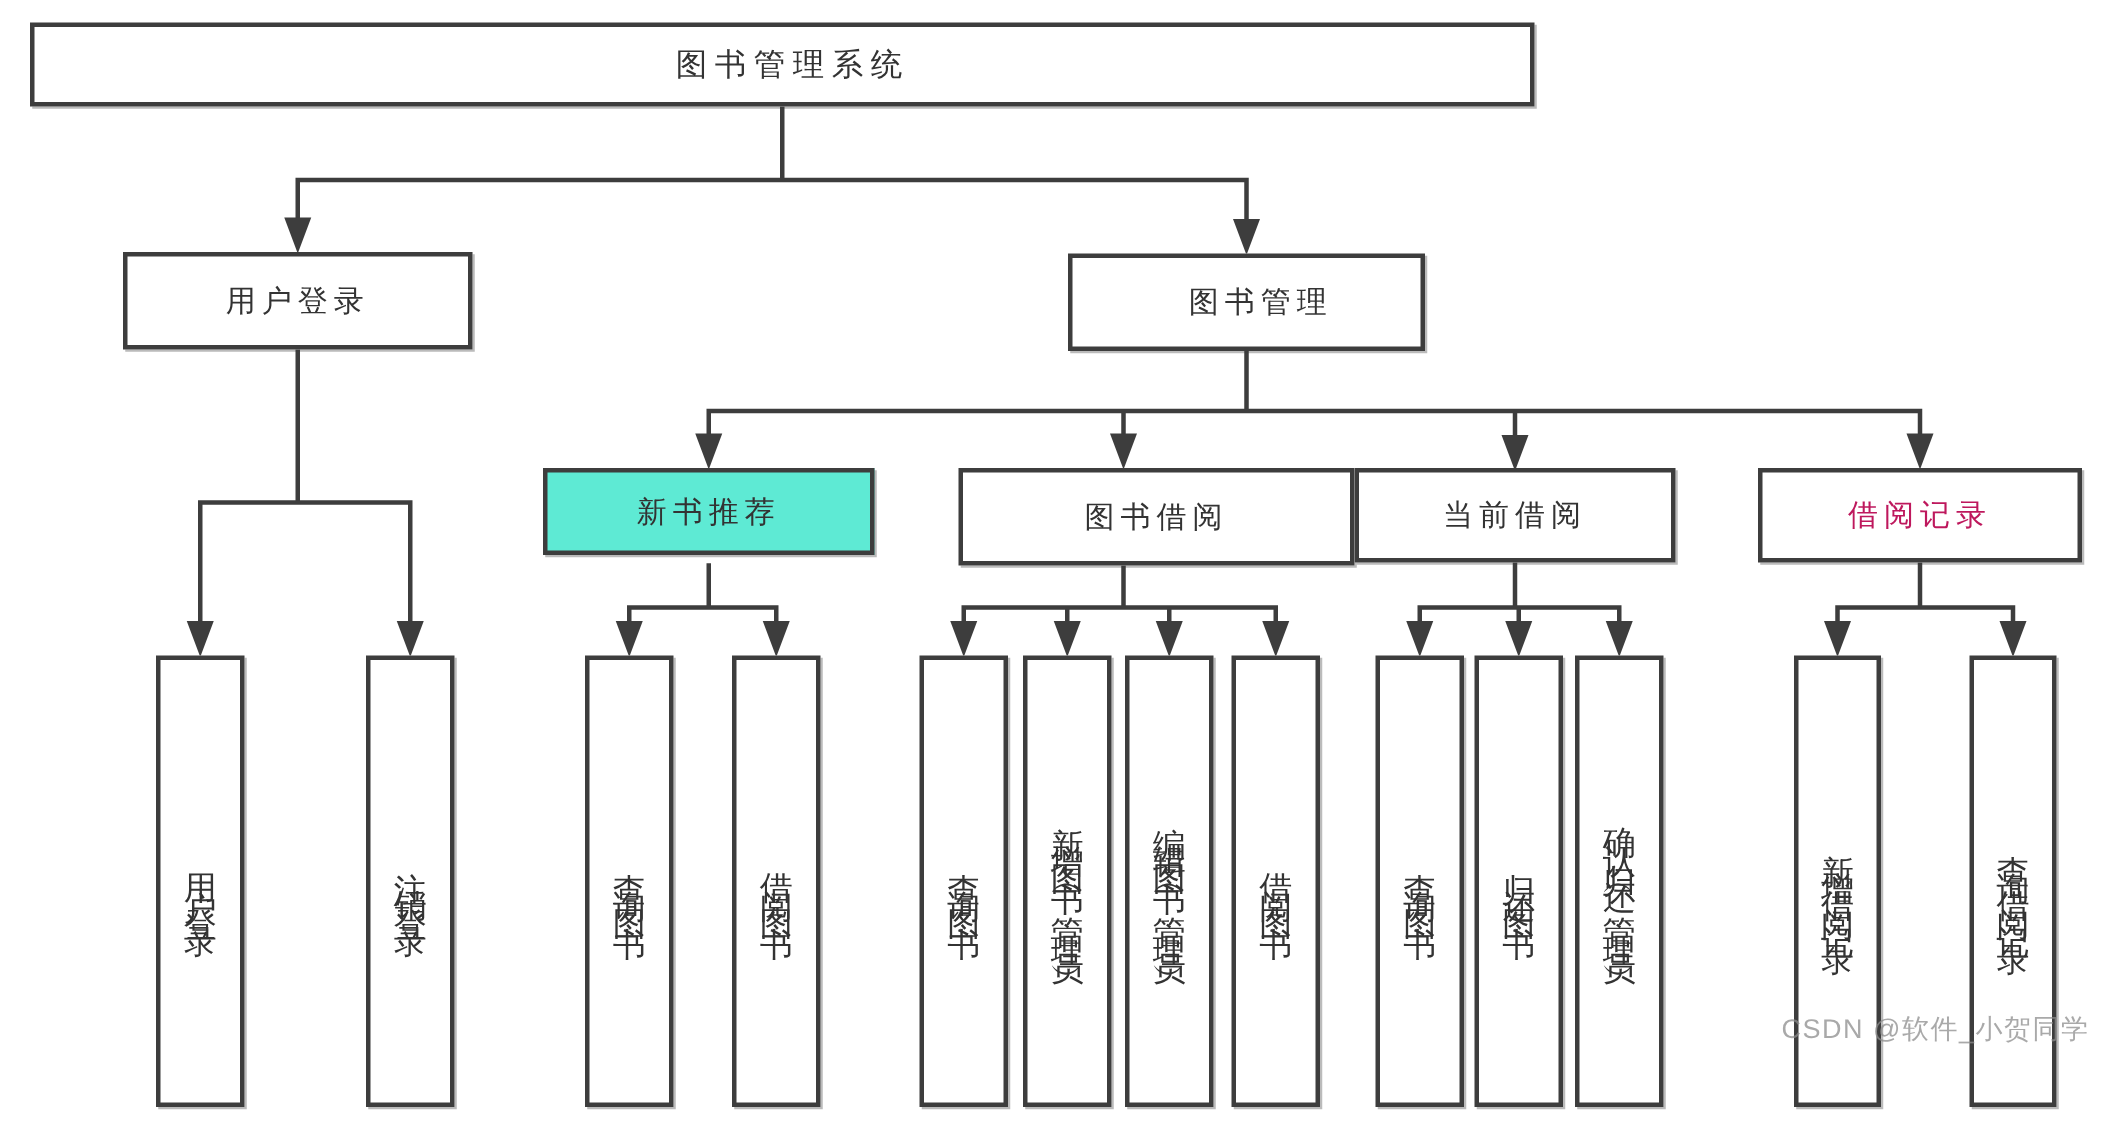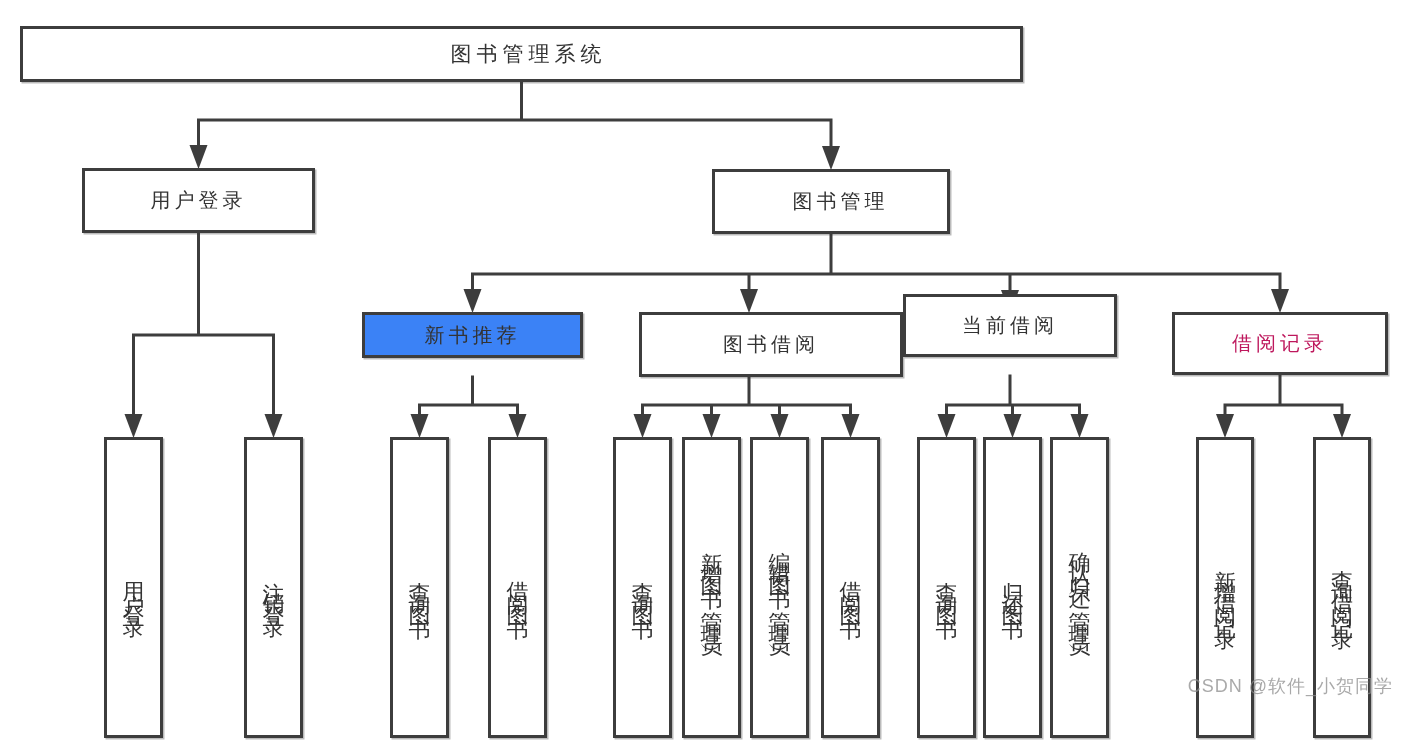--- a/index.html
+++ b/index.html
@@ -85,36 +85,36 @@
       <polygon points="779.5,438 770.5,414 788.5,414" fill="#3d3d3d"></polygon>
       <polygon points="850.5,438 841.5,414 859.5,414" fill="#3d3d3d"></polygon>
       <path d="M 1010 376 L 1010 405 M 946.5 405 L 1079.5 405 M 946.5 405 L 946.5 417 M 1012.5 405 L 1012.5 417 M 1079.5 405 L 1079.5 417" fill="none" stroke="#3d3d3d" stroke-width="3" stroke-linecap="square"></path>
       <polygon points="946.5,438 937.5,414 955.5,414" fill="#3d3d3d"></polygon>
       <polygon points="1012.5,438 1003.5,414 1021.5,414" fill="#3d3d3d"></polygon>
       <polygon points="1079.5,438 1070.5,414 1088.5,414" fill="#3d3d3d"></polygon>
       <path d="M 1280 375 L 1280 405 M 1225 405 L 1342 405 M 1225 405 L 1225 417 M 1342 405 L 1342 417" fill="none" stroke="#3d3d3d" stroke-width="3" stroke-linecap="square"></path>
       <polygon points="1225,438 1216,414 1234,414" fill="#3d3d3d"></polygon>
       <polygon points="1342,438 1333,414 1351,414" fill="#3d3d3d"></polygon>
     </svg>
-    <div class="node root" style="left: 20px; top: 26px; width: 1003px; height: 56px; border-color: rgb(61, 61, 61); background: rgb(255, 255, 255); padding-left: 14px;">
+    <div class="node root" style="left: 20px; top: 15px; width: 1003px; height: 56px; border-color: rgb(61, 61, 61); background: rgb(255, 255, 255); padding-left: 14px;">
       <span class="lbl" style="color: rgb(51, 51, 51);">图书管理系统</span>
     </div>
     <div class="node" style="left: 82px; top: 168px; width: 233px; height: 65px; border-color: rgb(61, 61, 61); background: rgb(255, 255, 255);">
       <span class="lbl" style="color: rgb(51, 51, 51);">用户登录</span>
     </div>
     <div class="node" style="left: 712px; top: 169px; width: 238px; height: 65px; border-color: rgb(61, 61, 61); background: rgb(255, 255, 255);">
       <span class="lbl" style="color: rgb(51, 51, 51); margin-left: 19px;">图书管理</span>
     </div>
-    <div class="node" style="left: 362px; top: 312px; width: 221px; height: 46px; border-color: rgb(61, 61, 61); background: #3b82f6;">
+    <div class="node" style="left: 362px; top: 312px; width: 221px; height: 58px; border-color: rgb(61, 61, 61); background: #5eead4;">
       <span class="lbl" style="color: rgb(51, 51, 51);">新书推荐</span>
     </div>
     <div class="node" style="left: 639px; top: 312px; width: 264px; height: 65px; border-color: rgb(61, 61, 61); background: rgb(255, 255, 255);">
       <span class="lbl" style="color: rgb(51, 51, 51);">图书借阅</span>
     </div>
-    <div class="node" style="left: 903px; top: 294px; width: 214px; height: 63px; border-color: rgb(61, 61, 61); background: rgb(255, 255, 255);">
+    <div class="node" style="left: 903px; top: 312px; width: 214px; height: 63px; border-color: rgb(61, 61, 61); background: rgb(255, 255, 255);">
       <span class="lbl" style="color: rgb(51, 51, 51);">当前借阅</span>
     </div>
     <div class="node" style="left: 1172px; top: 312px; width: 216px; height: 63px; border-color: rgb(61, 61, 61); background: rgb(255, 255, 255);">
       <span class="lbl" style="color: #be185d;">借阅记录</span>
     </div>
     <div class="node vert" style="left: 104px; top: 437px; width: 59px; height: 301px; border-color: rgb(61, 61, 61); background: rgb(255, 255, 255);">
       <span class="lbl" style="color: rgb(51, 51, 51);">用户登录</span>
     </div>
     <div class="node vert" style="left: 244px; top: 437px; width: 59px; height: 301px; border-color: rgb(61, 61, 61); background: rgb(255, 255, 255);">
       <span class="lbl" style="color: rgb(51, 51, 51);">注销登录</span>

